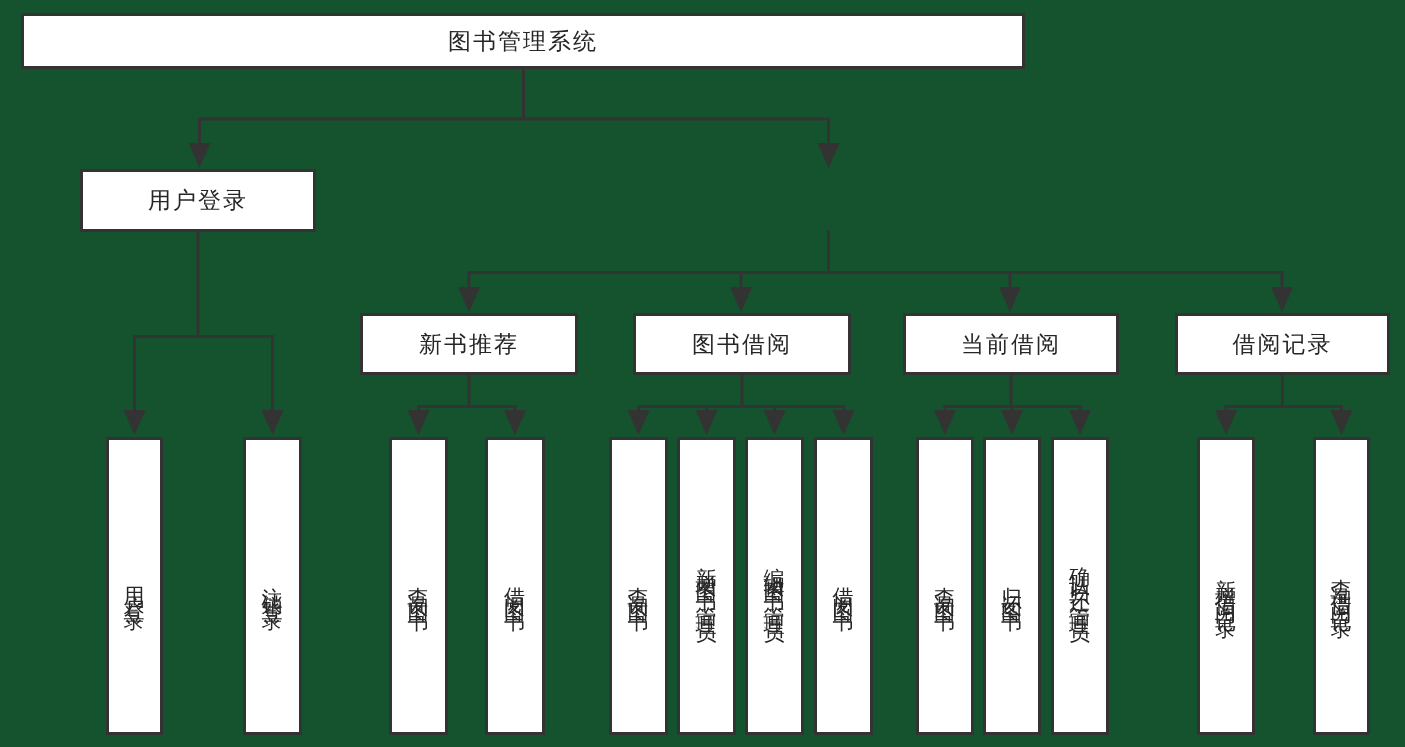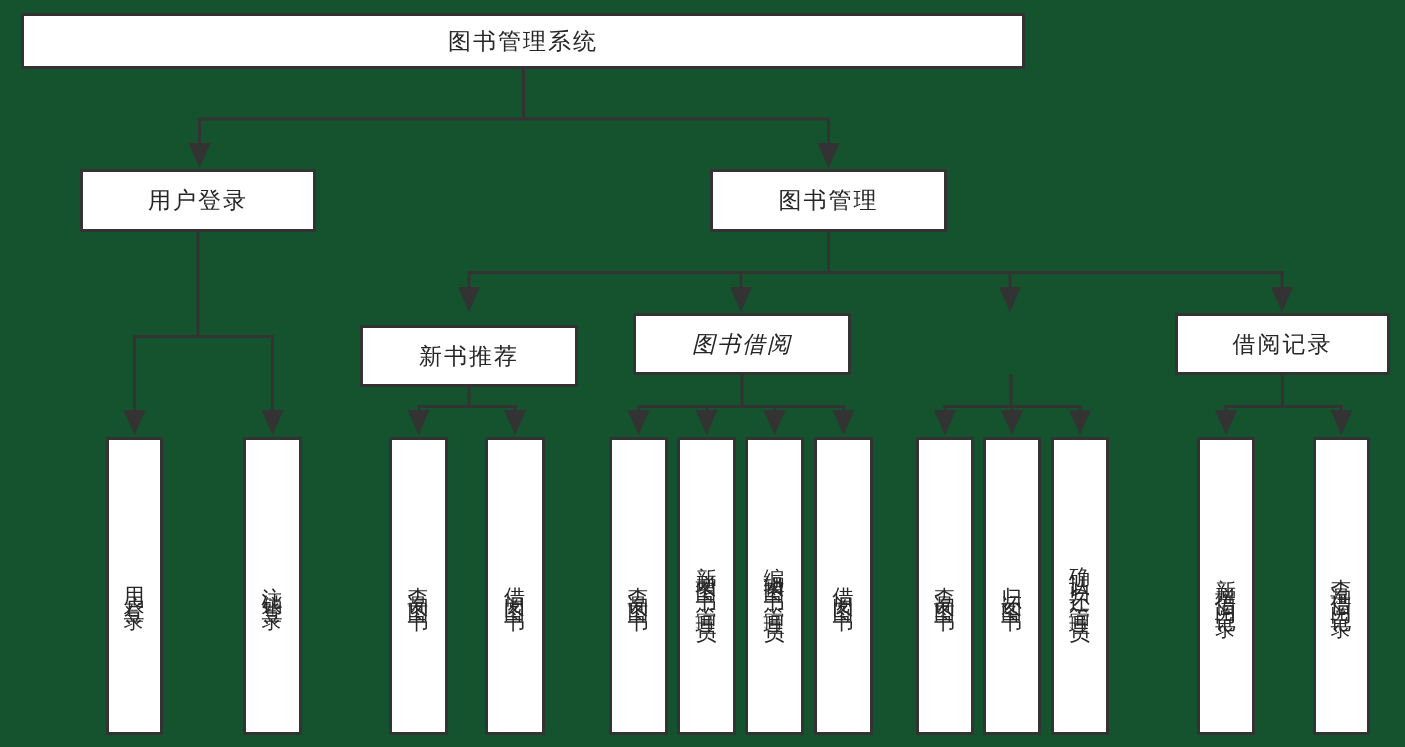--- a/index.html
+++ b/index.html
@@ -96,29 +96,29 @@
     </g>
   </svg>
 
   <div class="node hbox" style="left:21px; top:13px; width:1004px; height:56px;">
     <span class="lbl">图书管理系统</span>
   </div>
 
   <div class="node hbox" style="left:80px; top:169px; width:236px; height:63px;">
     <span class="lbl">用户登录</span>
   </div>
-  <div class="node hbox" style="left:710px; top:169px; width:237px; height:63px;">
-    <span class="lbl">图书管理</span>
-  </div>
 
-  <div class="node hbox" style="left:360px; top:313px; width:218px; height:62px;margin-top:12px;">
+  <div class="node hbox" style="left:360px; top:313px; width:218px; height:62px;">
     <span class="lbl">新书推荐</span>
   </div>
-  <div class="node hbox" style="left:633px; top:313px; width:218px; height:62px;font-style:italic;">
+  <div class="node hbox" style="left:633px; top:313px; width:218px; height:62px;">
     <span class="lbl">图书借阅</span>
+  </div>
+  <div class="node hbox" style="left:903px; top:313px; width:216px; height:62px;">
+    <span class="lbl">当前借阅</span>
   </div>
   <div class="node hbox" style="left:1175px; top:313px; width:215px; height:62px;">
     <span class="lbl">借阅记录</span>
   </div>
 
   <div class="node vbox" style="left:106px; top:437px; width:57px; height:298px;">
     <span class="lbl">用户登录</span>
   </div>
   <div class="node vbox" style="left:243px; top:437px; width:59px; height:298px;">
     <span class="lbl">注销登录</span>

